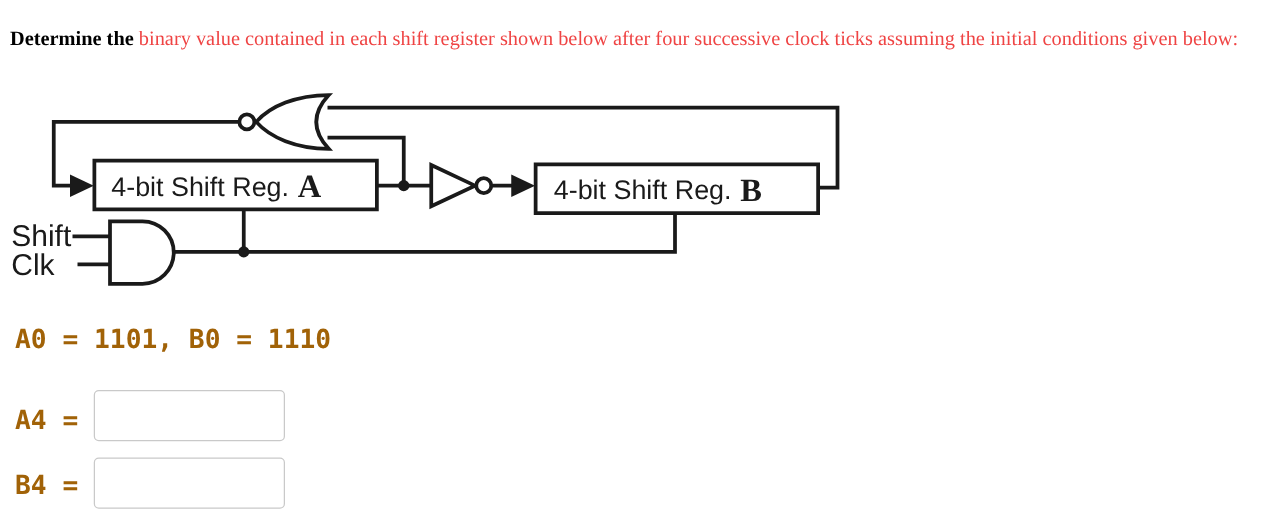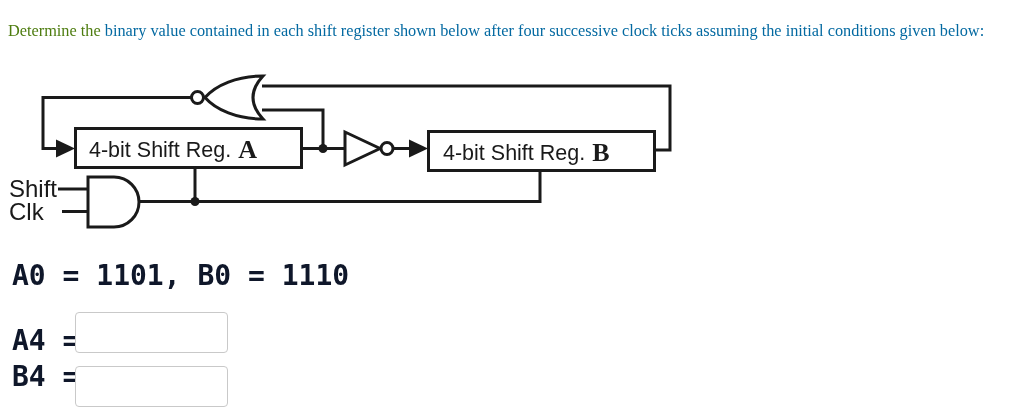--- a/index.html
+++ b/index.html
@@ -7,35 +7,35 @@
   body { font-family: "Liberation Sans", sans-serif; }
 
   .abs { position: absolute; }
 
   #question-title {
     left: 8px; top: 22px; width: 1014px;
     font-family: "Liberation Serif", serif;
     font-size: 16.3px; line-height: 1.15;
     white-space: nowrap;
   }
-  #question-title .lead { color: #4d7c0f; }
-  #question-title .rest { color: #0369a1; }
+  #question-title .lead { color: #000000; font-weight: bold; }
+  #question-title .rest { color: #ef4444; }
 
   #circuit-svg { left: 0; top: 0; width: 1024px; height: 414px; }
 
   .mono-text {
     font-family: "DejaVu Sans Mono", monospace;
     font-weight: bold;
-    font-size: 28px;
-    color: #0f172a;
+    font-size: 21px;
+    color: #a16207;
     white-space: pre;
   }
   #initial-conditions { left: 12px; top: 259px; }
   #a4-label { left: 12px; top: 324px; }
-  #b4-label { left: 12px; top: 360px; }
+  #b4-label { left: 12px; top: 376px; }
 
   .answer-input {
     left: 75px; width: 153px; height: 41px;
     border: 1px solid #c9c9c9; border-radius: 4px;
     background: #ffffff;
     font-family: "DejaVu Sans Mono", monospace;
     font-size: 18px; color: #2d3b45;
     padding: 0 8px; outline: none;
   }
   #a4-input { top: 312px; }

